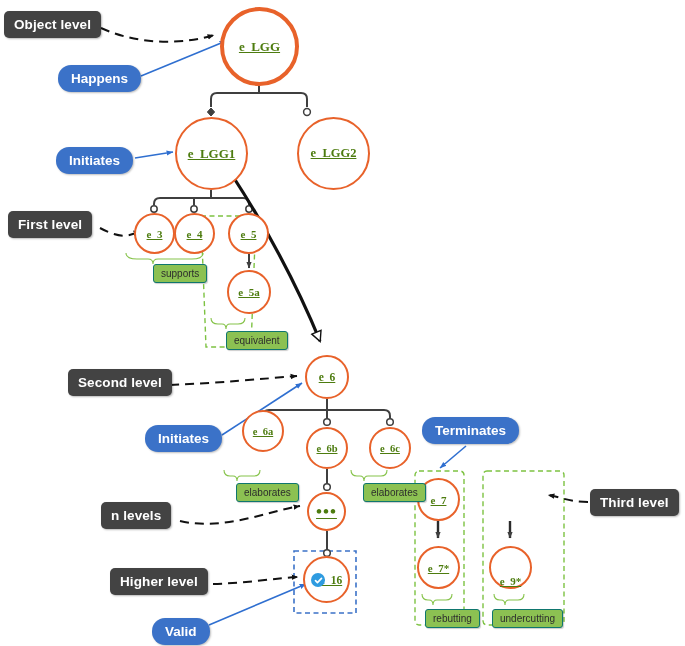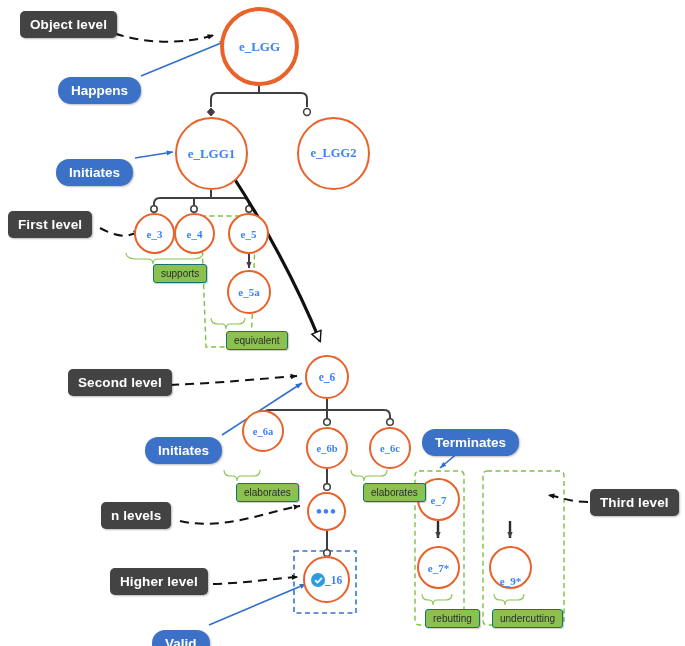--- a/index.html
+++ b/index.html
@@ -5,37 +5,37 @@
   html,body{margin:0;padding:0;background:#ffffff;}
   body{width:685px;height:646px;position:relative;overflow:hidden;
        font-family:"Liberation Sans",sans-serif;}
   #stage{position:absolute;left:0;top:0;width:685px;height:646px;}
   svg#canvas{position:absolute;left:0;top:0;width:685px;height:646px;}
 
   
   .node{position:absolute;border-radius:50%;background:#ffffff;
         border:2.2px solid #E8622A;box-sizing:border-box;
         display:flex;align-items:center;justify-content:center;
-        font-family:"Liberation Serif",serif;font-weight:bold;color:#3b82f6;}
+        font-family:"Liberation Serif",serif;font-weight:bold;color:#4d7c0f;text-decoration:underline;}
   .node.root{border-width:4.5px;}
   .node.big{border-width:2.6px;}
 
   
   .dark-label{position:absolute;background:#434343;color:#ffffff;
         border-radius:5px;padding:6px 10px;font-size:13.5px;font-weight:bold;
         white-space:nowrap;letter-spacing:.1px;
         box-shadow:1px 1px 2px rgba(0,0,0,.28);
         display:flex;align-items:center;justify-content:center;}
 
   
   .blue-pill{position:absolute;background:#3B72C8;color:#ffffff;
         border-radius:13px;padding:6px 13px;font-size:13.5px;font-weight:bold;
         white-space:nowrap;
         box-shadow:1px 1px 2px rgba(0,0,0,.25);
-        display:flex;align-items:center;justify-content:center;margin-top:12px;}
+        display:flex;align-items:center;justify-content:center;}
 
   
   .green-badge{position:absolute;background:#8CC152;color:#2d2d2d;
         border:1px solid #0f766e;border-radius:3px;
         padding:3px 7px;font-size:10px;white-space:nowrap;
         box-shadow:1px 1px 1px rgba(0,0,0,.2);
         display:flex;align-items:center;justify-content:center;}
 
   
   .check-badge{position:absolute;width:14px;height:14px;border-radius:50%;
@@ -200,21 +200,21 @@
 
   <div class="node" style="left:417px;top:546px;width:43px;height:43px;font-size:11px;">
     <span>e_7*</span>
   </div>
 
 
   <div class="node" style="left:489px;top:546px;width:43px;height:43px;font-size:11px;align-items:flex-end;">
     <span>e_9*</span>
   </div>
 
-  <div class="dark-label" style="left:20px;top:11px;">
+  <div class="dark-label" style="left:4px;top:11px;">
     <span>Object level</span>
   </div>
   <div class="dark-label" style="left:8px;top:211px;">
     <span>First level</span>
   </div>
   <div class="dark-label" style="left:68px;top:369px;">
     <span>Second level</span>
   </div>
   <div class="dark-label" style="left:101px;top:502px;">
     <span>n levels</span>

